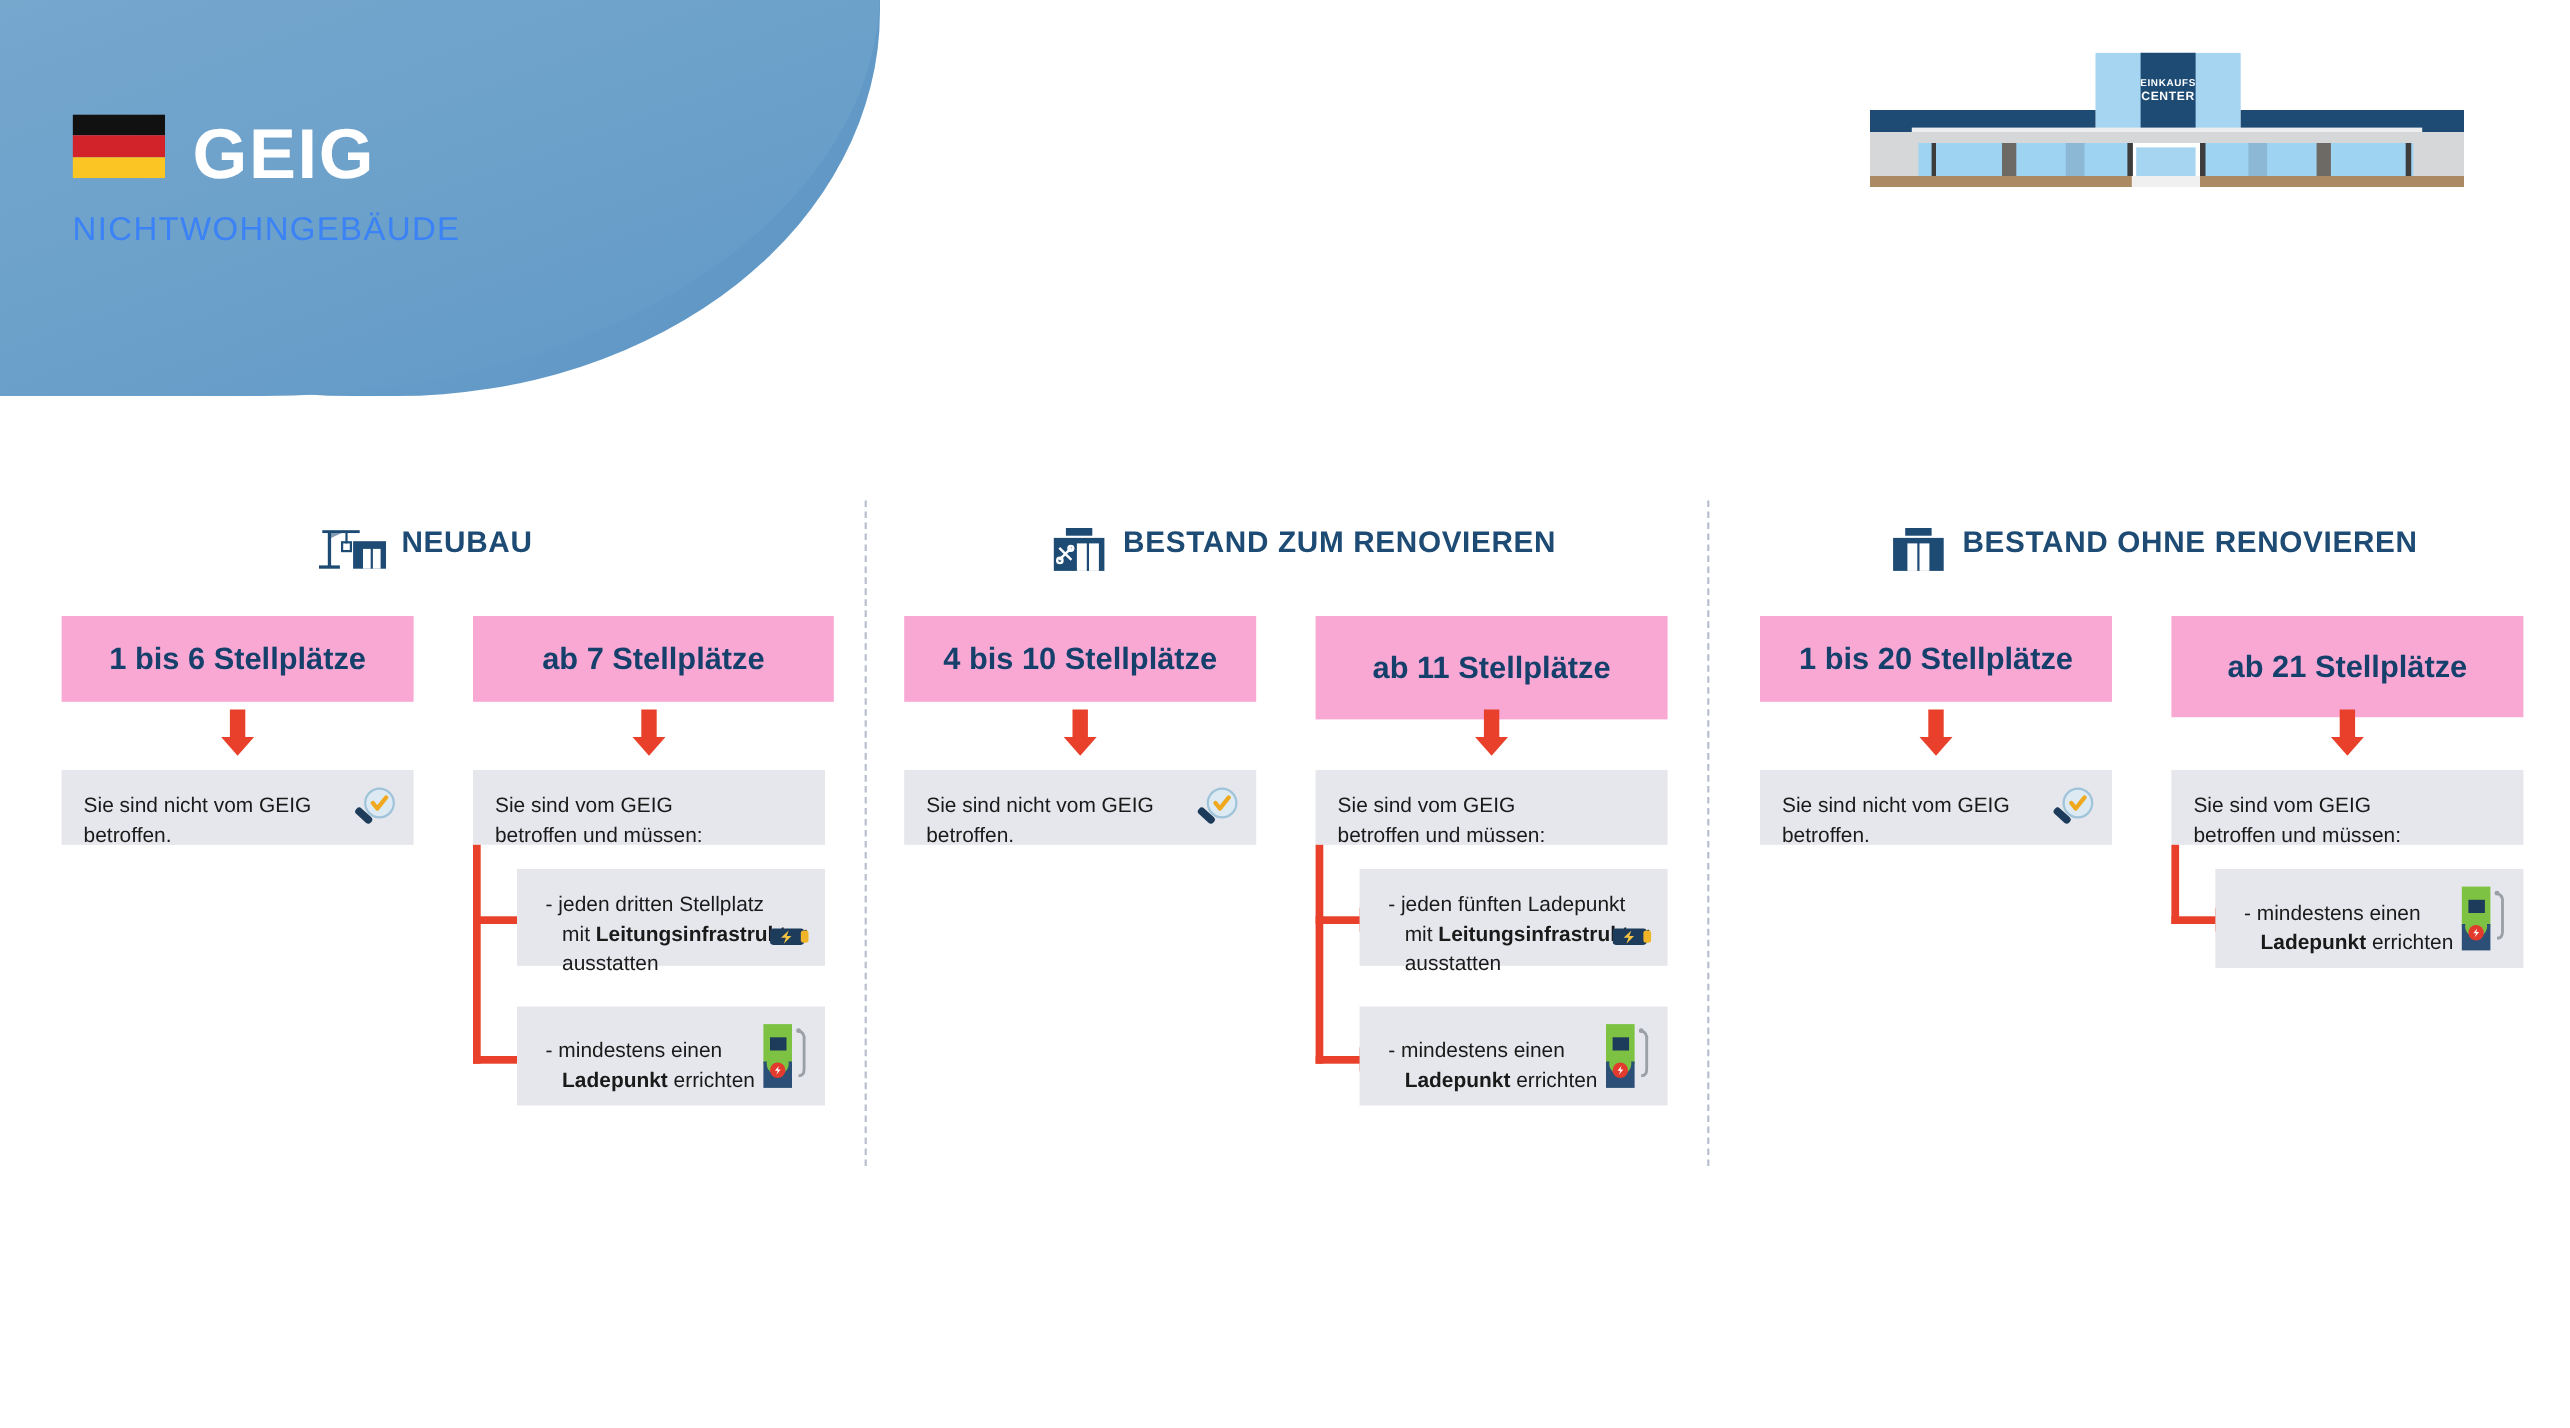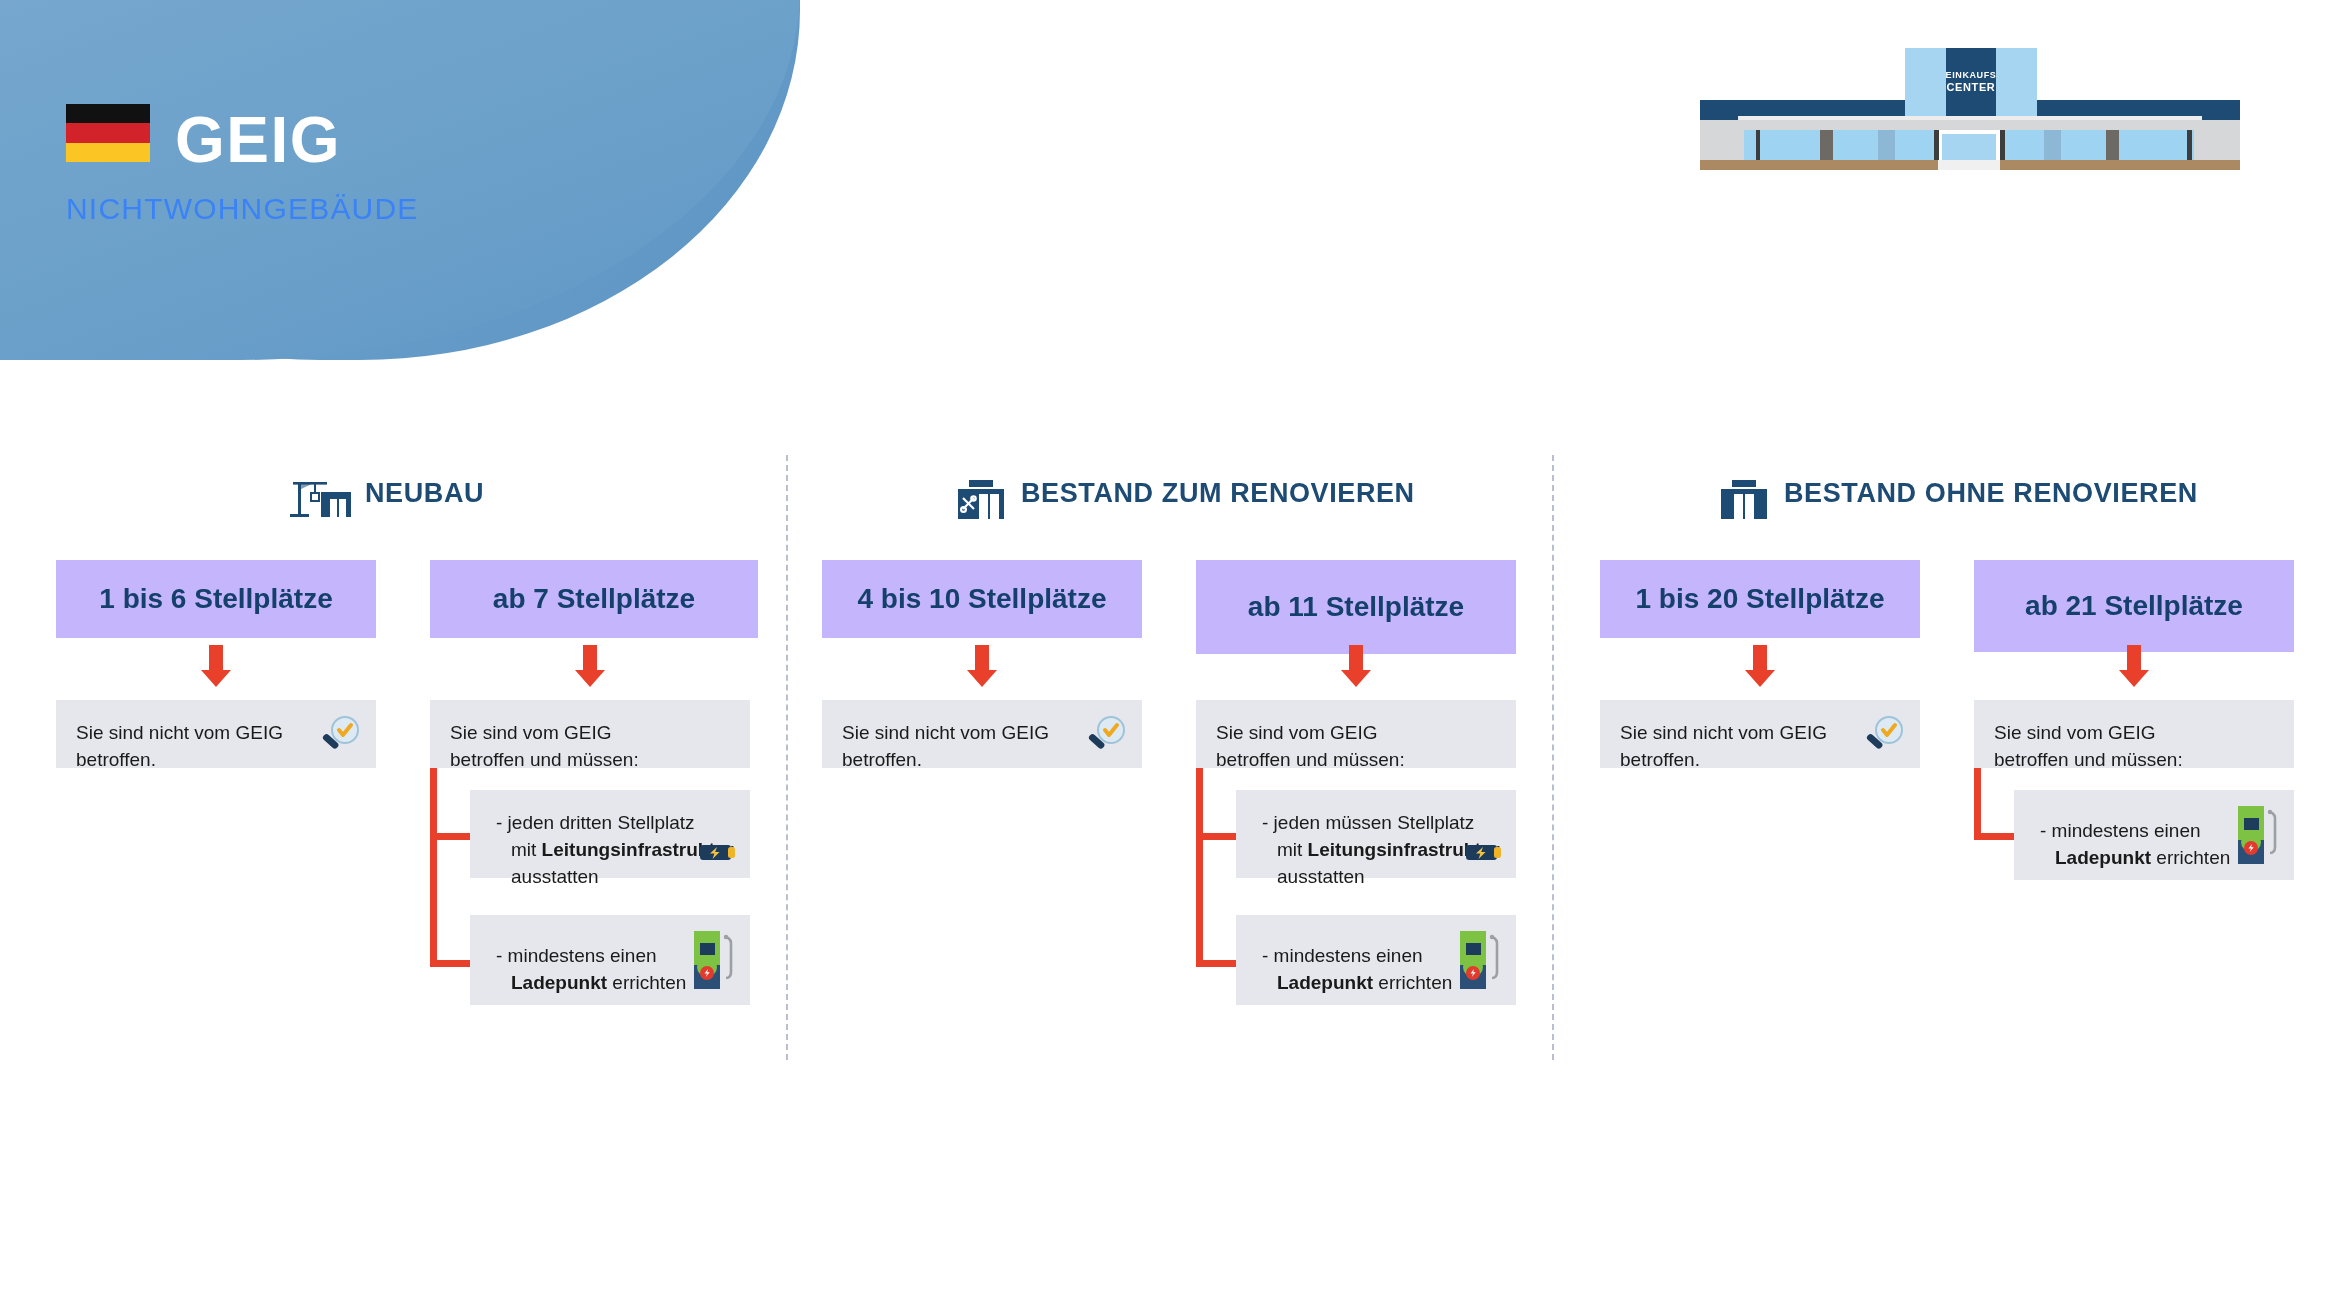--- a/index.html
+++ b/index.html
@@ -57,21 +57,21 @@
     white-space: nowrap;
   }
   .divider {
     position: absolute; top: 455px; width: 0; height: 605px;
     border-left: 2px dashed #b9bfd0;
   }
 
   
   .orange-box {
     position: absolute;
-    background: #c4b5fd;
+    background: #f9a8d4;
     display: flex; align-items: center; justify-content: center;
     color: #16406c; font-size: 28px; font-weight: bold;
     white-space: nowrap;
   }
   .grey-box {
     position: absolute;
     background: #e6e7ec;
   }
   .grey-box .txt {
     position: absolute; left: 20px; top: 20px;
@@ -290,21 +290,21 @@
       <span>betroffen und müssen:</span>
     </div>
   </div>
   <div class="vline" style="left:1196px; top:768px; height:199px;"></div>
   <div class="hline" style="left:1196px; top:833px; width:41px;"></div>
   <div class="hline" style="left:1196px; top:960px; width:41px;"></div>
 
   <div class="grey-box" style="left:1236px; top:790px; width:280px; height:88px;">
     <div class="txt ind">
       <span>-</span>
-      <span>jeden müssen Stellplatz</span><br>
+      <span>jeden fünften Ladepunkt</span><br>
       <span style="margin-left:15px">mit </span><b>Leitungsinfrastruktur</b><br>
       <span style="margin-left:15px">ausstatten</span>
     </div>
     <span style="position:absolute; right:12px; bottom:12px;">
       <svg width="38" height="20" viewBox="0 0 38 20">
         <rect x="0" y="3" width="31" height="15" rx="3" fill="#1d3c5c"></rect>
         <rect x="28" y="5" width="7" height="11" rx="2.5" fill="#f0b429"></rect>
         <polygon points="17,5 10,11.5 14.4,11.5 12.6,17 19.5,10 15.2,10" fill="#f5c342"></polygon>
       </svg>
     </span>

